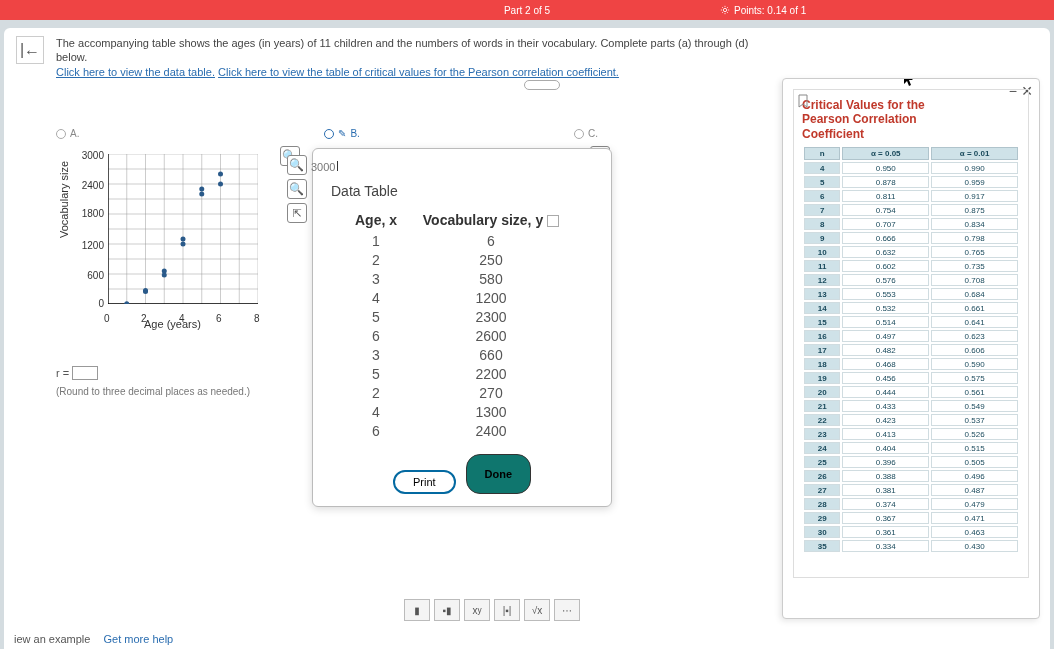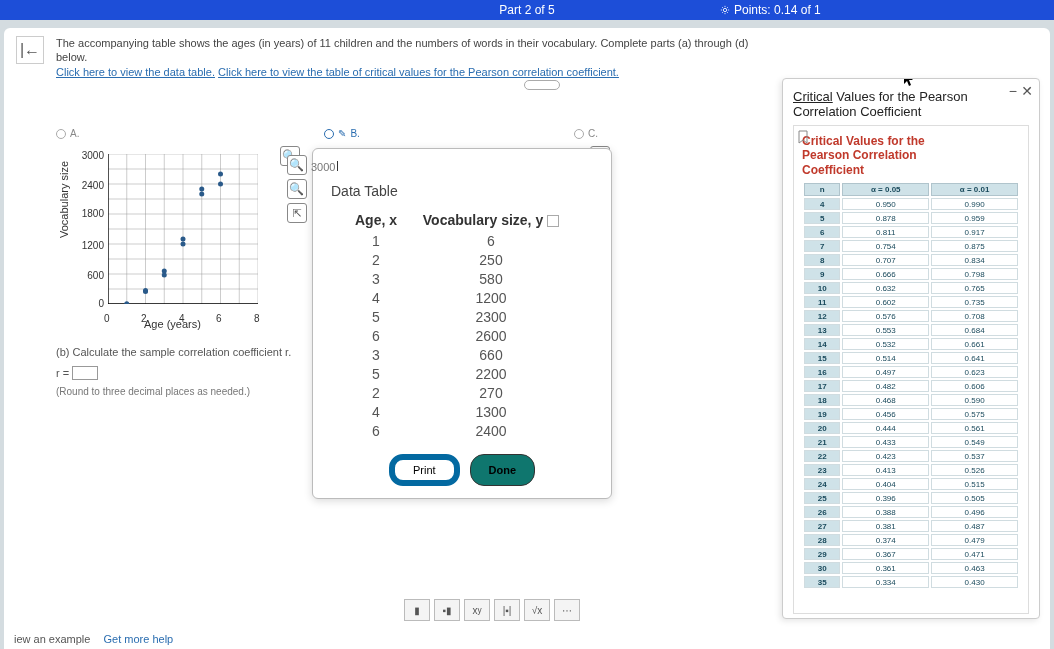--- a/index.html
+++ b/index.html
@@ -1,18 +1,18 @@
 <!DOCTYPE html>
 <html><head>
 <meta charset="utf-8">
 <style>
 * { box-sizing: border-box; margin: 0; padding: 0; }
 body { font-family: Arial, sans-serif; font-size: 12px; background: #d4dce0; width: 1054px; height: 649px; overflow: hidden; position: relative; color: #333; }
 
-.topbar { height: 20px; background: #1d4ed8; color: #fff; font-size: 12px; display: flex; align-items: center; }
+.topbar { height: 20px; background: #ef4444; color: #fff; font-size: 10px; display: flex; align-items: center; }
 .topbar .center { position: absolute; left: 50%; transform: translateX(-50%); }
 .topbar .points { position: absolute; left: 720px; display: flex; align-items: center; gap: 4px; }
 .gear { width: 10px; height: 10px; }
 
 .main { position: absolute; top: 28px; left: 0; right: 0; bottom: 0; background: #fff; border-radius: 6px 6px 0 0; margin: 0 4px; }
 
 .collapse-btn { position: absolute; top: 8px; left: 12px; width: 28px; height: 28px; border: 1px solid #ccc; background: #fff; display: flex; align-items: center; justify-content: center; font-size: 16px; color: #555; cursor: pointer; }
 
 .problem-head { position: absolute; top: 8px; left: 52px; right: 280px; font-size: 11px; color: #444; line-height: 1.3; }
 .problem-head a { color: #2a6db0; text-decoration: underline; cursor: pointer; }
@@ -51,21 +51,21 @@
 .modal-tools .mag, .modal-tools .sq { position: static; width: 20px; height: 20px; }
 .sq { border: 1px solid #888; border-radius: 3px; display: flex; align-items: center; justify-content: center; background: #fff; font-size: 11px; color: #555; cursor: pointer; }
 .modal h3 { font-size: 14px; font-weight: 400; color: #444; margin: 22px 0 10px 0; }
 .dt { width: 100%; font-size: 14px; color: #555; }
 .dt .hd { display: flex; font-weight: bold; color: #333; padding: 3px 0; }
 .dt .row { display: flex; padding: 1.5px 0; }
 .dt .c1 { width: 90px; text-align: center; }
 .dt .c2 { width: 140px; text-align: center; }
 .dt .copy { display: inline-block; width: 12px; height: 12px; border: 1px solid #aaa; margin-left: 4px; vertical-align: middle; }
 .modal-btns { display: flex; gap: 10px; justify-content: center; margin-top: 14px; }
-.pbtn { border: 6px solid #0369a1; border-radius: 14px; padding: 4px 18px; font-size: 11px; background: #fff; cursor: pointer; }
+.pbtn { border: 2px solid #0369a1; border-radius: 14px; padding: 4px 18px; font-size: 11px; background: #fff; cursor: pointer; margin-top: 16px; }
 .dbtn { border: 1px solid #333; border-radius: 14px; padding: 4px 18px; font-size: 11px; background: #0f766e; font-weight: bold; cursor: pointer; }
 
 
 .rpanel { position: absolute; top: 50px; right: 10px; width: 258px; bottom: 30px; background: #fff; border: 1px solid #ccc; border-radius: 4px; box-shadow: -2px 2px 6px rgba(0,0,0,0.1); padding: 10px 10px; overflow: hidden; }
 .rpanel .close { position: absolute; top: 4px; right: 6px; font-size: 14px; color: #555; cursor: pointer; }
 .rpanel .minus { position: absolute; top: 4px; right: 22px; font-size: 14px; color: #555; }
 .rpanel h2 { font-size: 13px; font-weight: 400; color: #222; margin-bottom: 6px; }
 .rpanel h2 .crit { text-decoration: underline; }
 .rpanel .inner { border: 1px solid #ddd; padding: 8px; height: calc(100% - 30px); overflow: hidden; position: relative; }
 .rpanel .cursor { position: absolute; top: -8px; left: 120px; font-size: 12px; }
@@ -177,21 +177,20 @@
     <div class="ytick" style="top:122px;"><span>600</span></div>
     <div class="ytick" style="top:150px;"><span>0</span></div>
     <div class="xtick" style="left:40px; bottom:4px;">0</div>
     <div class="xtick" style="left:77px; bottom:4px;">2</div>
     <div class="xtick" style="left:115px; bottom:4px;">4</div>
     <div class="xtick" style="left:152px; bottom:4px;">6</div>
     <div class="xtick" style="left:190px; bottom:4px;">8</div>
     <div class="xlabel">Age (years)</div>
   </div>
 
-  <div class="part-b">(b) Calculate the sample correlation coefficient r.</div>
   <div class="r-eq">
     <span>r =</span>
     <input style="">
   </div>
   <div class="round-note">(Round to three decimal places as needed.)</div>
 
   <div class="modal">
     <div class="modal-tools">
       <div class="mag">🔍</div>
       <div class="mag">🔍</div>
@@ -256,21 +255,20 @@
       <button class="dbtn">Done</button>
     </div>
   </div>
 
   <div class="rpanel">
     <span class="minus">−</span>
     <span class="close">✕</span>
     <svg class="cursor" width="12" height="16" viewBox="0 0 12 16">
         <path d="M1 1 L1 13 L4 10 L6 15 L8 14 L6 9 L10 9 Z" fill="#000"></path>
       </svg>
-    <h2><span class="crit">Critical</span><span> Values for the Pearson Correlation Coefficient</span></h2>
     <div class="inner">
       <svg class="bookmark" viewBox="0 0 10 14">
           <path d="M1 1 H9 V13 L5 10 L1 13 Z" fill="none" stroke="#888"></path>
         </svg>
       <h3><span>Critical Values for the</span><br><span>Pearson Correlation</span><br><span>Coefficient</span></h3>
       <table class="cvt">
         <thead>
             <tr>
               <th>n</th>
               <th>α = 0.05</th>

